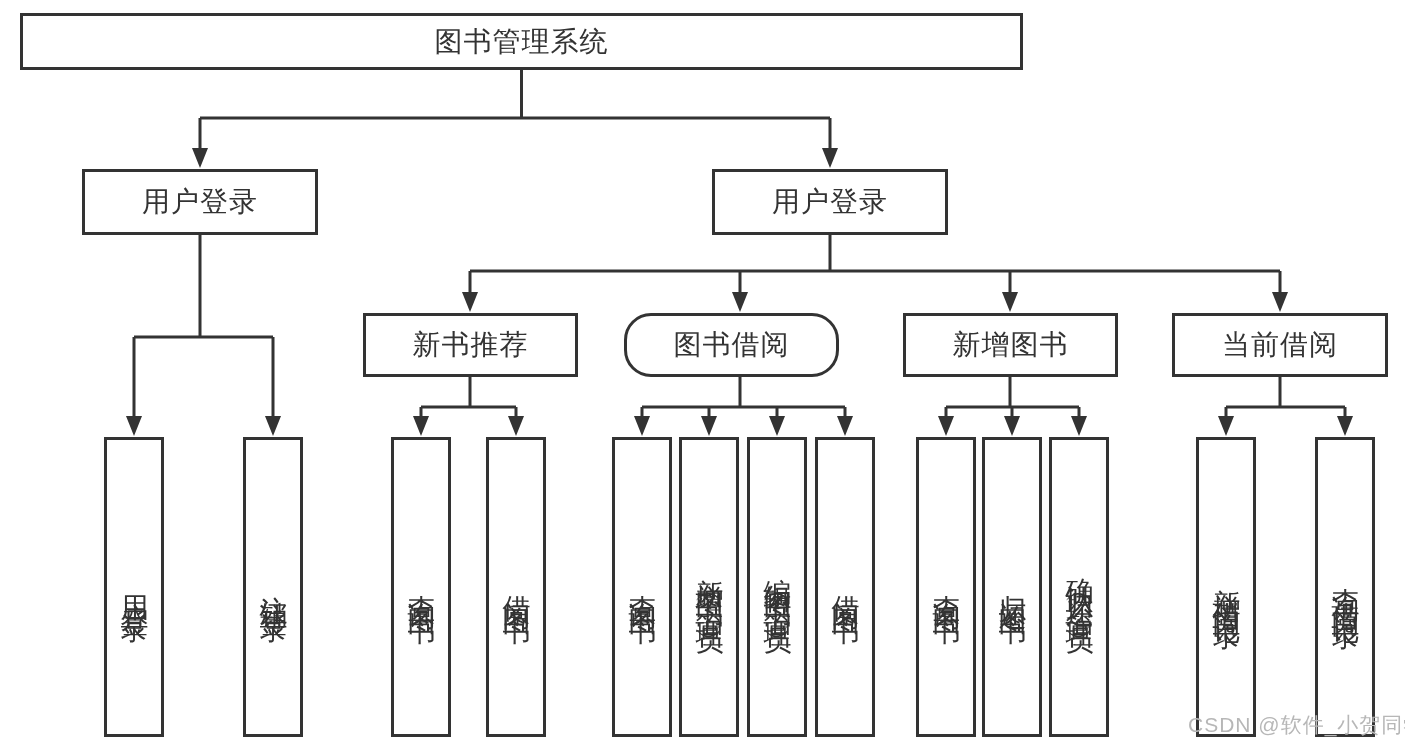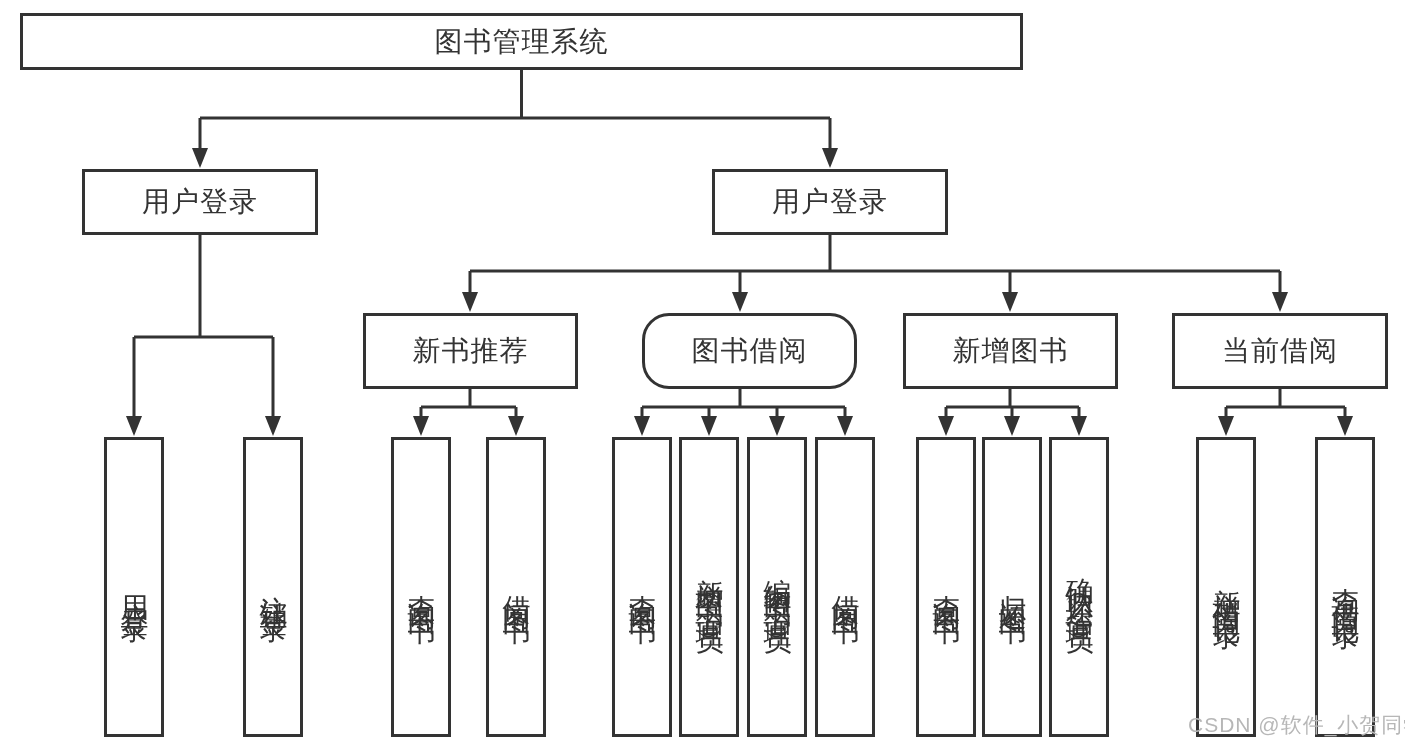--- a/index.html
+++ b/index.html
@@ -25,23 +25,23 @@
     display: flex;
     align-items: center;
     justify-content: center;
     font-size: 28px;
     letter-spacing: 1px;
     white-space: nowrap;
   }
   .root  { left: 20px;  top: 13px;  width: 1003px; height: 57px; }
   .l2a   { left: 82px;  top: 169px; width: 236px;  height: 66px; }
   .l2b   { left: 712px; top: 169px; width: 236px;  height: 66px; }
-  .l3    { top: 313px;  height: 76px; width: 215px; }
+  .l3    { top: 313px;  height: 64px; width: 215px; }
   .l3a   { left: 363px; }
-  .l3b   { left: 642px; border-radius: 27px; }
+  .l3b   { left: 624px; border-radius: 27px; }
   .l3c   { left: 903px; }
   .l3d   { left: 1172px; width: 216px; }
   .leaf {
     top: 437px;
     height: 300px;
     width: 60px;
     writing-mode: vertical-rl;
     text-orientation: mixed;
     letter-spacing: 7px;
     line-height: 1;

